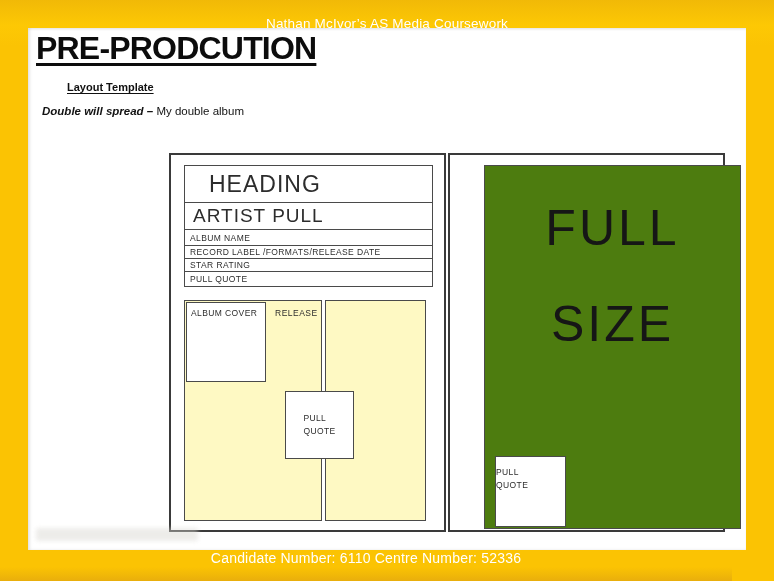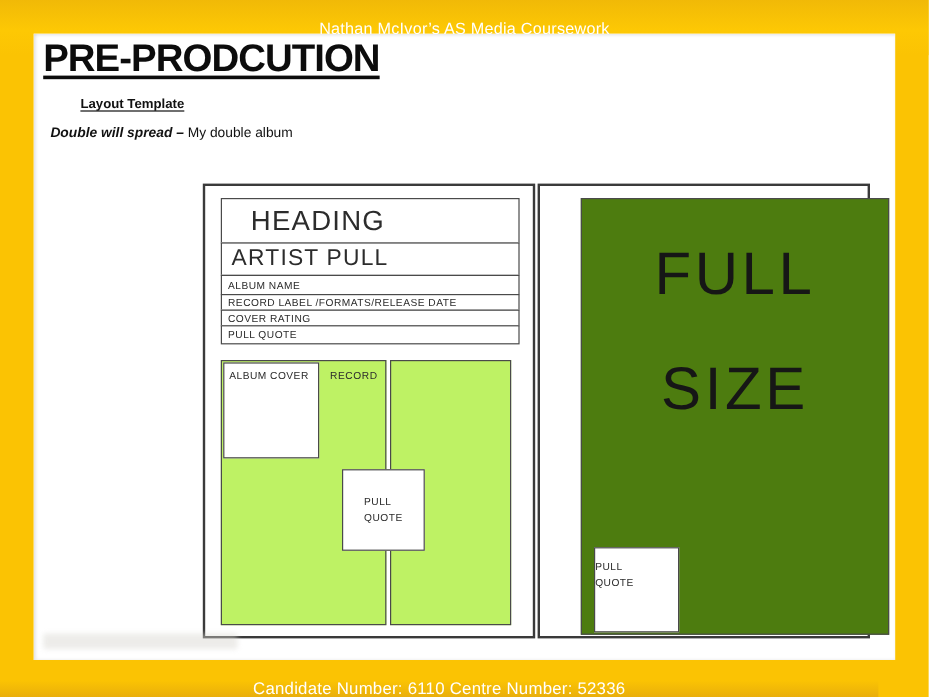--- a/index.html
+++ b/index.html
@@ -12,21 +12,21 @@
   
   .top-band {
     position:absolute; left:0; top:0; width:774px; height:46px;
     background:linear-gradient(180deg,#f1b907 0%,#fdc804 55%,#fbc303 100%);
     display:flex; align-items:center; justify-content:center;
   }
   .header-text { color:#ffffff; font-size:13.5px; letter-spacing:.2px; }
   .bottom-band {
     position:absolute; left:0; top:550px; width:732px; height:31px;
     background:linear-gradient(180deg,#fbc303 0%,#fbc303 55%,#f0b708 82%,#e9ae0c 100%);
-    display:flex; align-items:flex-end; justify-content:center;
+    display:flex; align-items:flex-start; justify-content:center;
   }
   .footer-text { color:#ffffff; font-size:14px; letter-spacing:.2px; }
 
   
   .slide {
     position:absolute; left:28px; top:28px; width:718px; height:522px;
     background:#ffffff;
     box-shadow: inset 2px 0 3px rgba(0,0,0,.10), inset 0 2px 2px rgba(0,0,0,.05);
   }
   .slide-title {
@@ -63,21 +63,21 @@
   .row:first-child { margin-top:0; }
   .row.r0 { height:38px; font-size:23px; padding-left:24px; letter-spacing:1px; }
   .row.r1 { height:28px; font-size:19px; padding-left:8px; letter-spacing:1px; }
   .row.small { height:14px; font-size:8.5px; padding-left:5px; letter-spacing:.4px; }
   .row.r2 { height:17px; }
   .row.r5 { height:16px; }
 
   
   .col {
     position:absolute; top:145px; height:221px;
-    border:1px solid #4a4a4a; box-sizing:border-box; background:#bef264;
+    border:1px solid #4a4a4a; box-sizing:border-box; background:#fef9c3;
   }
   .col.left  { left:13px;  width:138px; }
   .col.right { left:154px; width:101px; }
   .album-cover-box {
     position:absolute; left:1px; top:1px; width:80px; height:80px;
     border:1px solid #4a4a4a; box-sizing:border-box;
     font-size:8.5px; color:#2c2c2c; padding:5px 0 0 4px; letter-spacing:.4px;
     background:#fff;
   }
   .article-label {
@@ -134,27 +134,27 @@
       <span class="lead">Double will spread –</span><span> My double album</span>
     </div>
 
     <div class="page left">
 
       <div class="rows-box">
         <div class="row r0">HEADING</div>
         <div class="row r1">ARTIST PULL</div>
         <div class="row small r2">ALBUM NAME</div>
         <div class="row small r3">RECORD LABEL /FORMATS/RELEASE DATE</div>
-        <div class="row small r4">COVER RATING</div>
+        <div class="row small r4">STAR RATING</div>
         <div class="row small r5">PULL QUOTE</div>
       </div>
 
       <div class="col left">
         <div class="album-cover-box">ALBUM COVER</div>
-        <div class="article-label">RECORD</div>
+        <div class="article-label">RELEASE</div>
       </div>
 
       <div class="col right"></div>
 
       <div class="pull-quote-box pq-left" style="white-space:pre-line">PULL
 QUOTE</div>
     </div>
 
     <div class="page right">
       <div class="inner-box">

